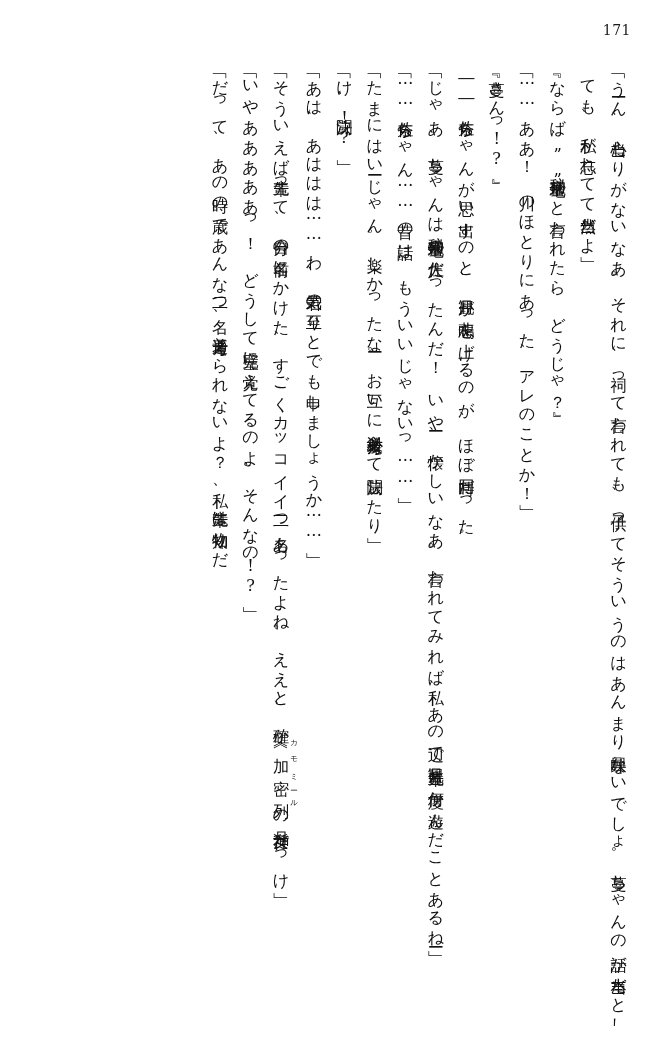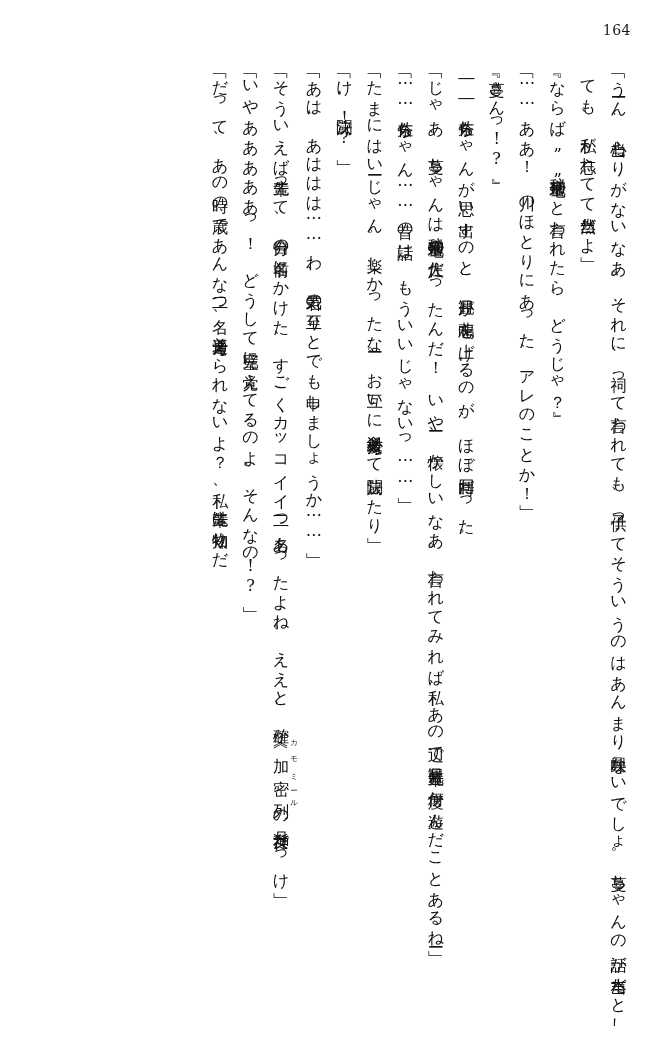--- a/index.html
+++ b/index.html
@@ -66,21 +66,21 @@
     font-size: 7.5px;
     letter-spacing: 0.5px;
     font-family: "DejaVu Sans", "Liberation Sans", sans-serif;
   }
 </style>
 </head>
 <body>
 
 <div class="page">
 
-  <div class="page-number">164</div>
+  <div class="page-number">171</div>
 
   <div class="text-body">
     <p>「うーん、心当たりがないなあ。それに、祠って言われても、子供ってそういうのはあんまり興味ないでしょ。蔓ちゃんの話が本当だとしても、私が忘れてて当然だよ」</p>
     <p>『ならば、”秘密基地”と言われたら、どうじゃ？』</p>
     <p>「……ああ！　川のほとりにあった、アレのことか！」</p>
     <p>『蔓さんっ!?』</p>
     <p>――佐奈ちゃんが思い出すのと、観月が悲鳴を上げるのが、ほぼ同時だった。</p>
     <p>「じゃあ、蔓ちゃんは秘密基地の住人だったんだ！　いやー、懐かしいなあ。言われてみれば私、あの辺で観月先輩と何度か遊んだことあるねー」</p>
     <p>「……佐奈ちゃん……昔の話は、もういいじゃないっ……」</p>
     <p>「たまにはいーじゃん。楽しかったなー。お互いに必殺技考えて決闘したり」</p>

